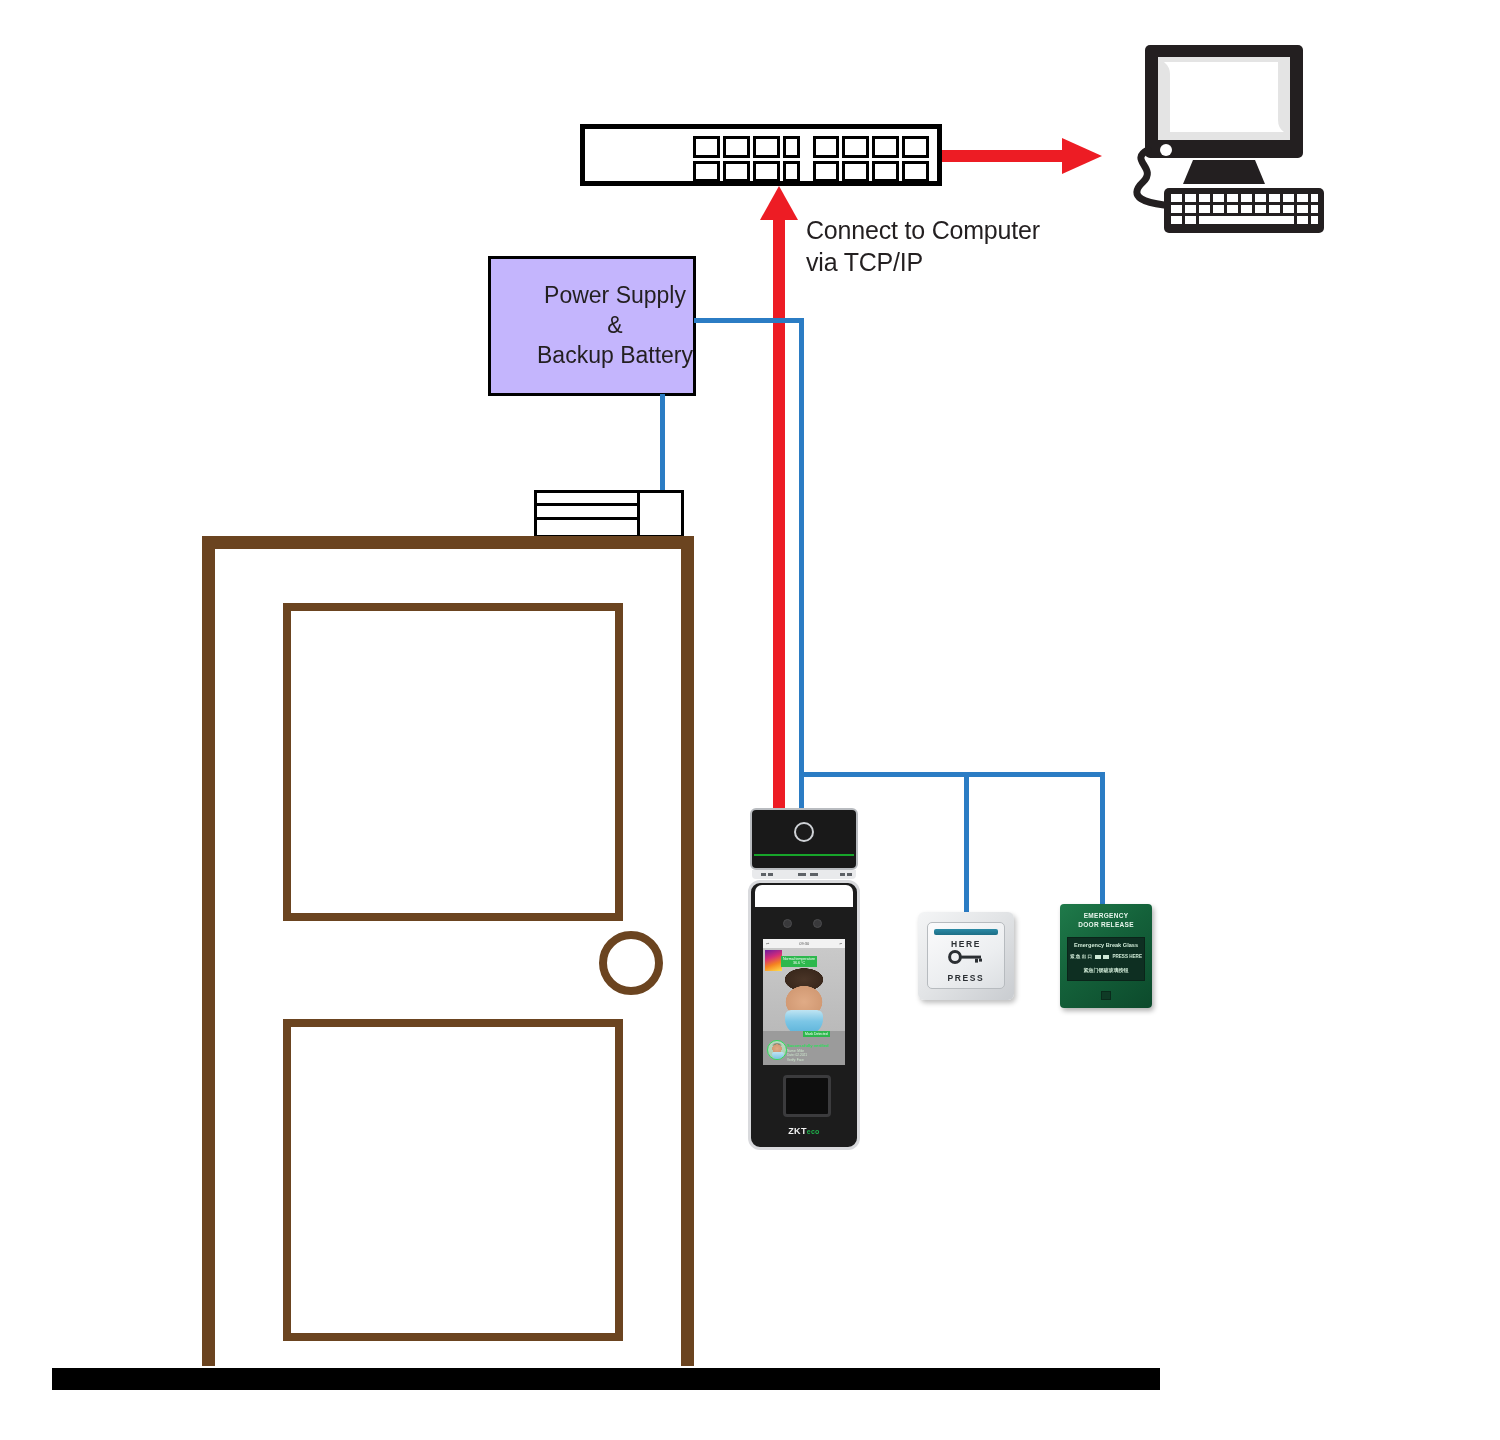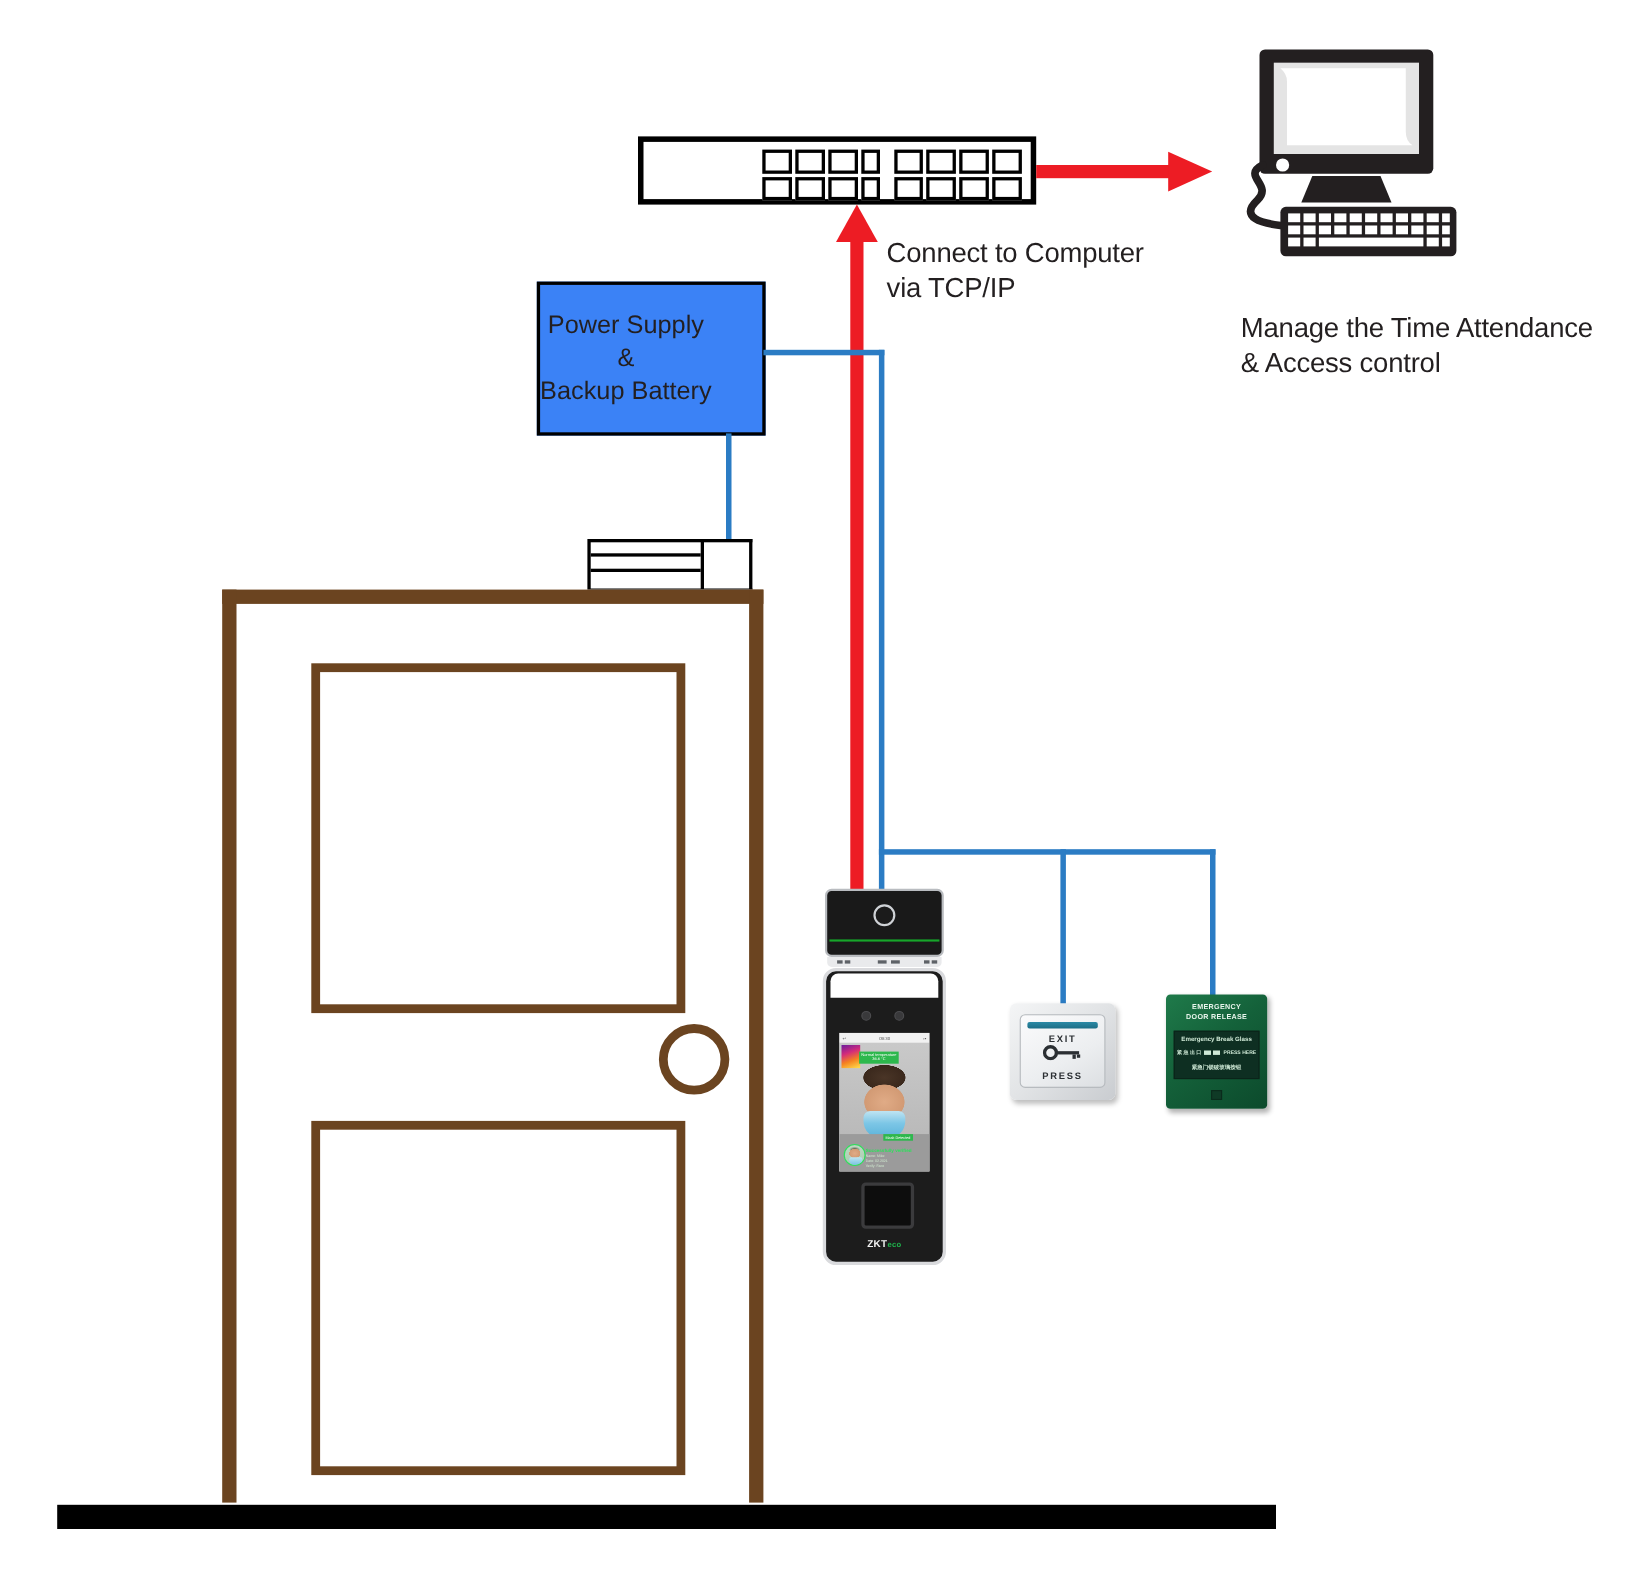--- a/index.html
+++ b/index.html
@@ -57,22 +57,22 @@
   .red-head { position: absolute; width: 0; height: 0; }
 
   
   .wire { background: #2b7cc4; position: absolute; }
 
   
   #power-supply-box {
     left: 488px; top: 256px;
     width: 208px; height: 140px;
     border: 3px solid #000;
-    background: #3b82f6;
-    display: flex; align-items: center; justify-content: flex-start;
+    background: #c4b5fd;
+    display: flex; align-items: center; justify-content: flex-end;
   }
   #power-supply-box .ps-text {
     text-align: center;
     font-size: 23px;
     color: #231f20;
     line-height: 1.3;
     white-space: pre-line;
   }
 
   
@@ -389,22 +389,20 @@
         <rect x="203" y="165" width="7" height="8"></rect>
         <rect x="63" y="176" width="11" height="8"></rect>
           <rect x="77" y="176" width="11" height="8"></rect>
         <rect x="91" y="176" width="95" height="8"></rect>
         <rect x="189" y="176" width="11" height="8"></rect>
           <rect x="203" y="176" width="7" height="8"></rect>
       </g>
     </svg>
   </div>
 
-  <div class="label" style="left:1128px; top:282px; font-size:25px;">Manage the Time Attendance
-&amp; Access control</div>
 
   <div class="abs" id="power-supply-box">
     <div class="ps-text">Power Supply
 &amp;
 Backup Battery</div>
   </div>
 
   <div class="abs wire" style="left:694px; top:318px; width:110px; height:5px;"></div>
 
   <div class="abs wire" style="left:799px; top:318px; width:5px; height:500px;"></div>
@@ -480,21 +478,21 @@
       <div id="ft-logo">
         <span>ZKT</span><span class="tec">eco</span>
       </div>
     </div>
   </div>
 
   <div class="abs" id="exit-button">
     <div class="plate"></div>
     <div class="inner">
       <div class="touchbar"></div>
-      <div class="t-door">EXIT</div>
+      <div class="t-door">HERE</div>
       <svg class="keyicon" width="36" height="14" viewBox="0 0 36 14">
         <circle cx="7" cy="7" r="5.4" fill="none" stroke="#2b2f33" stroke-width="3"></circle>
         <rect x="11" y="5.6" width="22" height="3" fill="#2b2f33"></rect>
         <rect x="27" y="8.6" width="3" height="4" fill="#2b2f33"></rect>
         <rect x="31" y="8.6" width="3" height="3" fill="#2b2f33"></rect>
       </svg>
       <div class="t-exit">PRESS</div>
     </div>
   </div>
 

